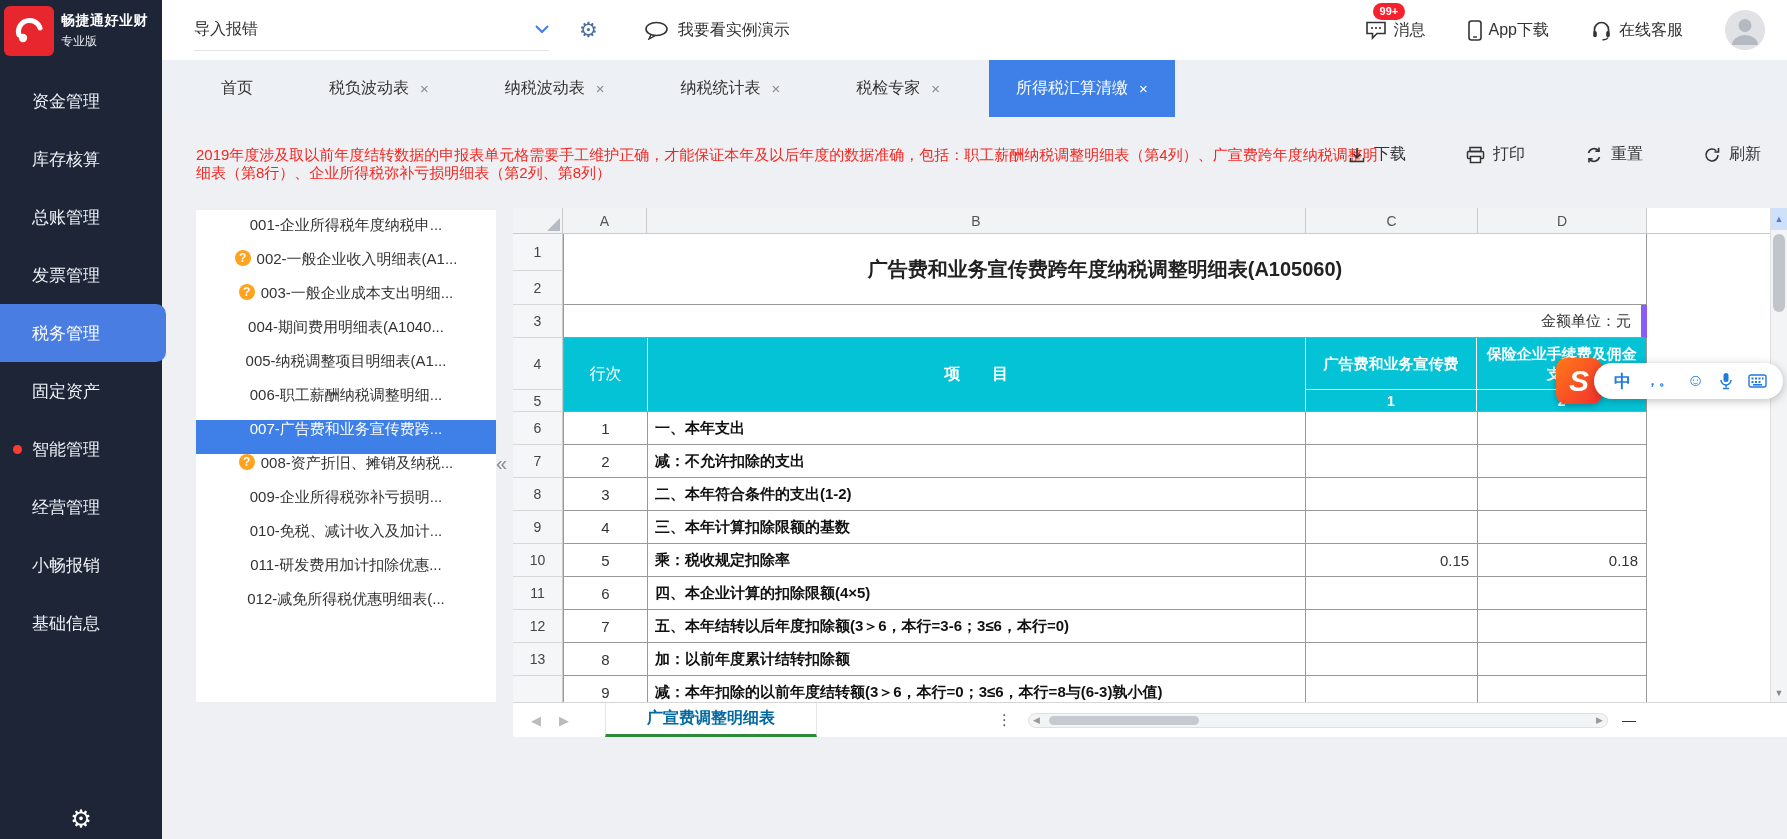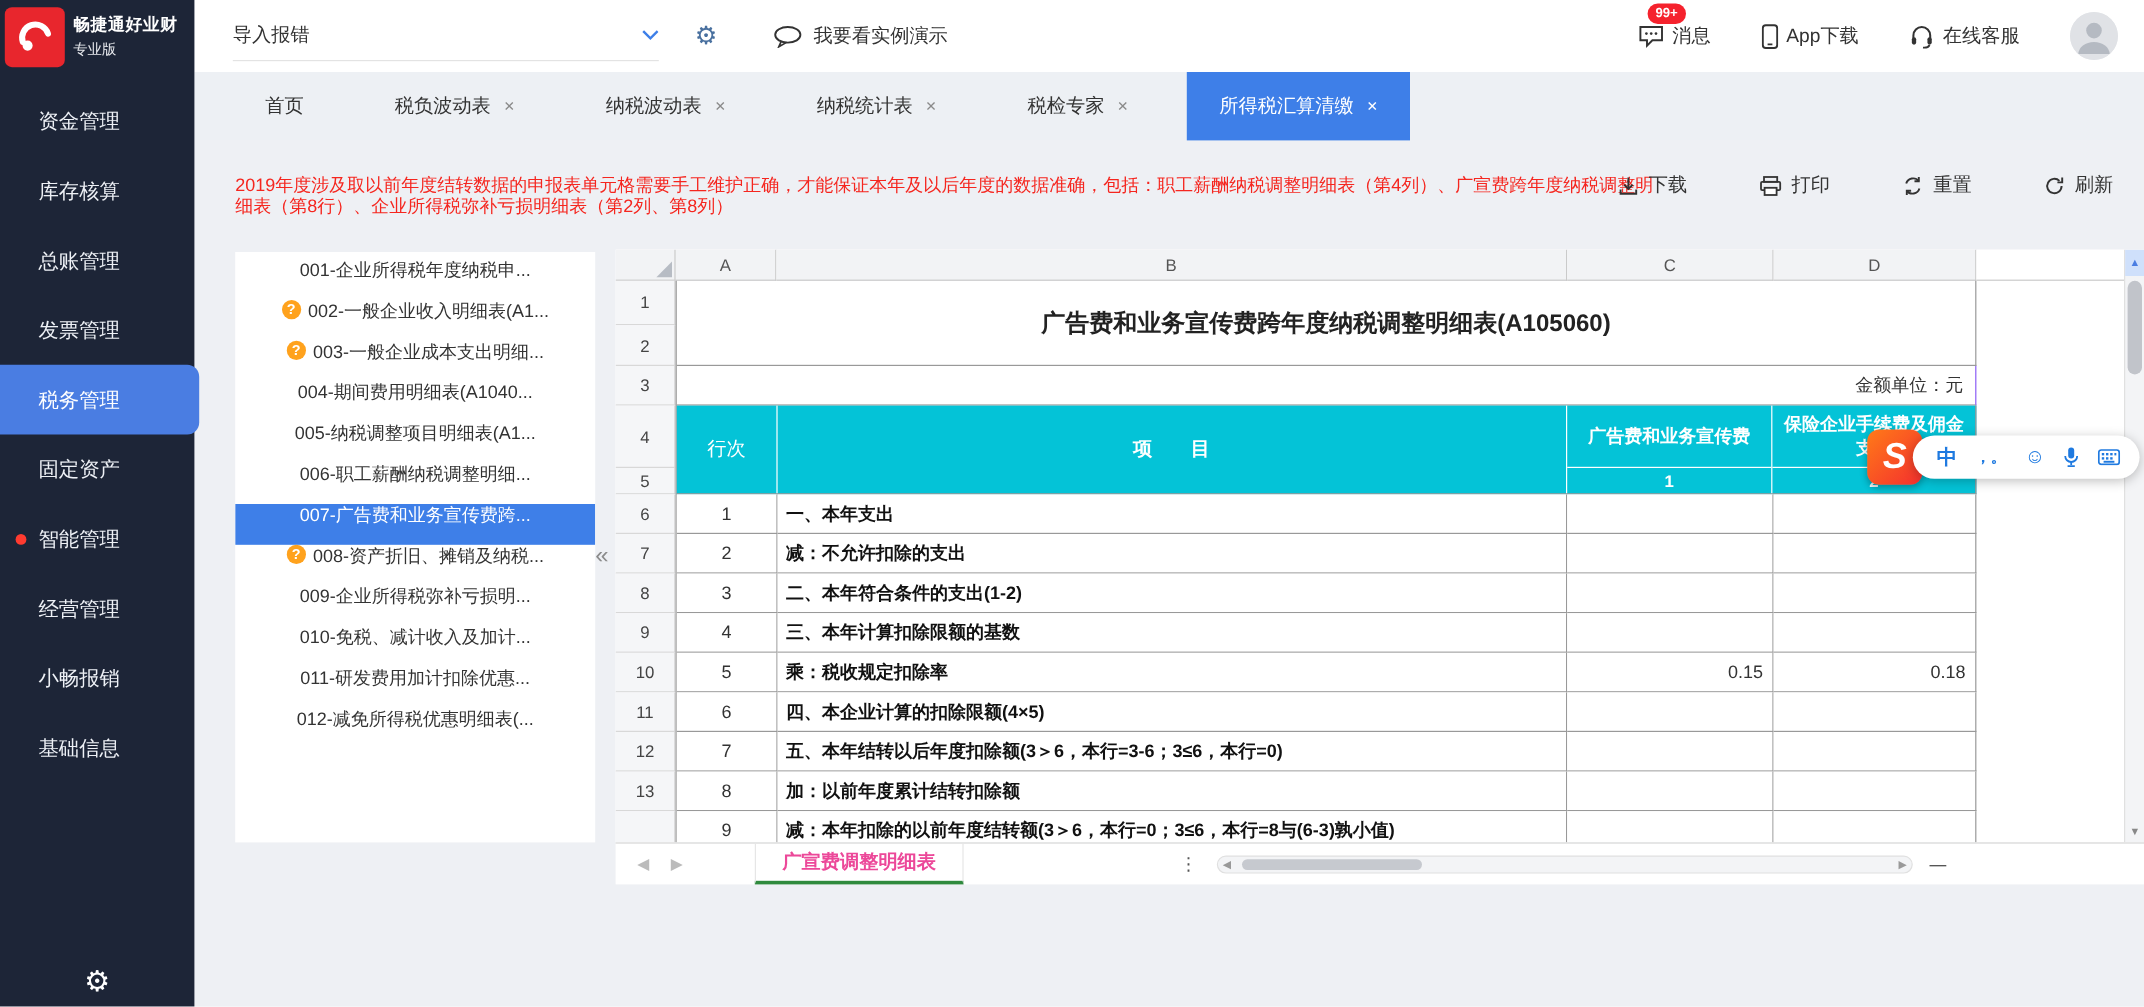--- a/index.html
+++ b/index.html
@@ -53,21 +53,21 @@
 .col-headers{display:flex;height:26px;width:1257px}
 .corner{width:50px;position:relative;background:#f2f3f5;border-right:1px solid #cacaca;border-bottom:1px solid #cacaca}
 .corner .tri{position:absolute;right:2px;bottom:2px;width:0;height:0;border-left:13px solid transparent;border-bottom:13px solid #b7bcc4}
 .col-h{border-right:1px solid #cacaca;border-bottom:1px solid #cacaca;background:#f2f3f5;display:flex;align-items:center;justify-content:center;font-size:14px;color:#555}
 .colA{width:84px}.colB{width:659px}.colC{width:172px}.colD{width:169px}
 .col-fill{flex:1;border-bottom:1px solid #cacaca;background:#fff}
 .row-numbers{position:absolute;left:0;top:26px;width:50px}
 .rn{display:flex;align-items:center;justify-content:center;font-size:14px;color:#444;background:#f5f6f8;border-right:1px solid #cacaca;border-bottom:1px solid #d8d8d8}
 .grid{position:absolute;left:50px;top:26px;width:1084px;border-left:1px solid #999}
 .g-title{height:71px;display:flex;align-items:center;justify-content:center;font-size:20px;font-weight:bold;color:#222;border-right:1px solid #999;border-bottom:1px solid #999}
-.g-unit{height:33px;display:flex;align-items:center;justify-content:flex-end;padding-right:10px;font-size:15px;color:#333;border-right:1px solid #8b5cf6;border-bottom:1px solid #999}
+.g-unit{height:33px;display:flex;align-items:center;justify-content:flex-end;padding-right:10px;font-size:15px;color:#333;border-right:6px solid #8b5cf6;border-bottom:1px solid #999}
 .g-header{display:flex;height:74px;background:#04c3d7;color:#fff;border-right:1px solid #999;border-bottom:1px solid #999}
 .gh-line{width:84px;display:flex;align-items:center;justify-content:center;font-size:16px;font-weight:normal;border-right:1px solid #fff}
 .gh-item{width:659px;display:flex;align-items:center;justify-content:center;font-size:16px;font-weight:bold;border-right:1px solid #fff}
 .gh-col{width:172px;display:flex;flex-direction:column;border-right:1px solid #fff}
 .gh-col.last{width:169px;border-right:none}
 .gh-label{height:52px;display:flex;align-items:center;justify-content:center;text-align:center;font-size:15px;font-weight:bold;line-height:1.3;padding:0 8px}
 .gh-num{height:22px;border-top:1px solid #fff;display:flex;align-items:center;justify-content:center;font-size:14px;font-weight:bold}
 .g-row{display:flex;height:33px}
 .gc{border-right:1px solid #999;border-bottom:1px solid #999;display:flex;align-items:center;background:#fff}
 .gc-no{width:84px;justify-content:center;font-size:15px;color:#333}
@@ -75,21 +75,21 @@
 .gc-v{width:172px;justify-content:flex-end;padding-right:8px;font-size:15px;color:#333}
 .gc-v.last{width:169px}
 .v-scroll{position:absolute;right:0;top:0;width:17px;height:494px;background:#f3f4f6;border-left:1px solid #e0e0e0}
 .vs-up{height:22px;background:#cfe0fb;display:flex;align-items:center;justify-content:center;font-size:9px;color:#4a7de2;cursor:pointer}
 .vs-thumb{position:absolute;left:2px;top:26px;width:12px;height:78px;background:#c1c4ca;border-radius:6px;cursor:pointer}
 .vs-down{position:absolute;bottom:0;left:0;width:100%;height:18px;display:flex;align-items:center;justify-content:center;font-size:9px;color:#888;cursor:pointer}
 
 
 .sheet-footer{position:absolute;left:513px;top:702px;width:1274px;height:35px;background:#fff;border-top:1px solid #d6d6d6;display:flex;align-items:center;z-index:2}
 .sf-arrow{color:#bbb;font-size:13px;margin-left:18px;cursor:pointer}
-.sf-tab{margin-left:60px;height:100%;display:flex;align-items:center;padding:0 22px;border-left:1px solid #e6e6e6;border-right:1px solid #e6e6e6;border-bottom:3px solid #2f8a3d;color:#ec4899;font-weight:bold;font-size:16px;cursor:pointer;white-space:nowrap}
+.sf-tab{margin-left:36px;height:100%;display:flex;align-items:center;padding:0 41px;border-left:1px solid #e6e6e6;border-right:1px solid #e6e6e6;border-bottom:3px solid #2f8a3d;color:#0369a1;font-weight:bold;font-size:16px;cursor:pointer;white-space:nowrap}
 .sf-dots{margin-left:180px;color:#555;font-size:15px;cursor:pointer}
 .h-scroll{position:relative;margin-left:16px;width:580px;height:15px;background:#f3f4f6;border:1px solid #e0e0e0;border-radius:8px}
 .hs-thumb{position:absolute;left:20px;top:2px;width:150px;height:9px;background:#c6c9cf;border-radius:5px;cursor:pointer}
 .hs-left{position:absolute;left:4px;top:1px;font-size:9px;color:#999;cursor:pointer}
 .hs-right{position:absolute;right:4px;top:1px;font-size:9px;color:#999;cursor:pointer}
 .sf-dash{margin-left:14px;color:#333;font-size:14px}
 
 
 .ime{position:absolute;left:1556px;top:358px;display:flex;align-items:center;z-index:30}
 .ime-logo{width:46px;height:46px;border-radius:10px;background:linear-gradient(135deg,#ff7a18,#f42f2f);display:flex;align-items:center;justify-content:center;color:#fff;font-size:30px;font-weight:bold;font-style:italic;box-shadow:0 2px 6px rgba(0,0,0,.3);cursor:pointer}

